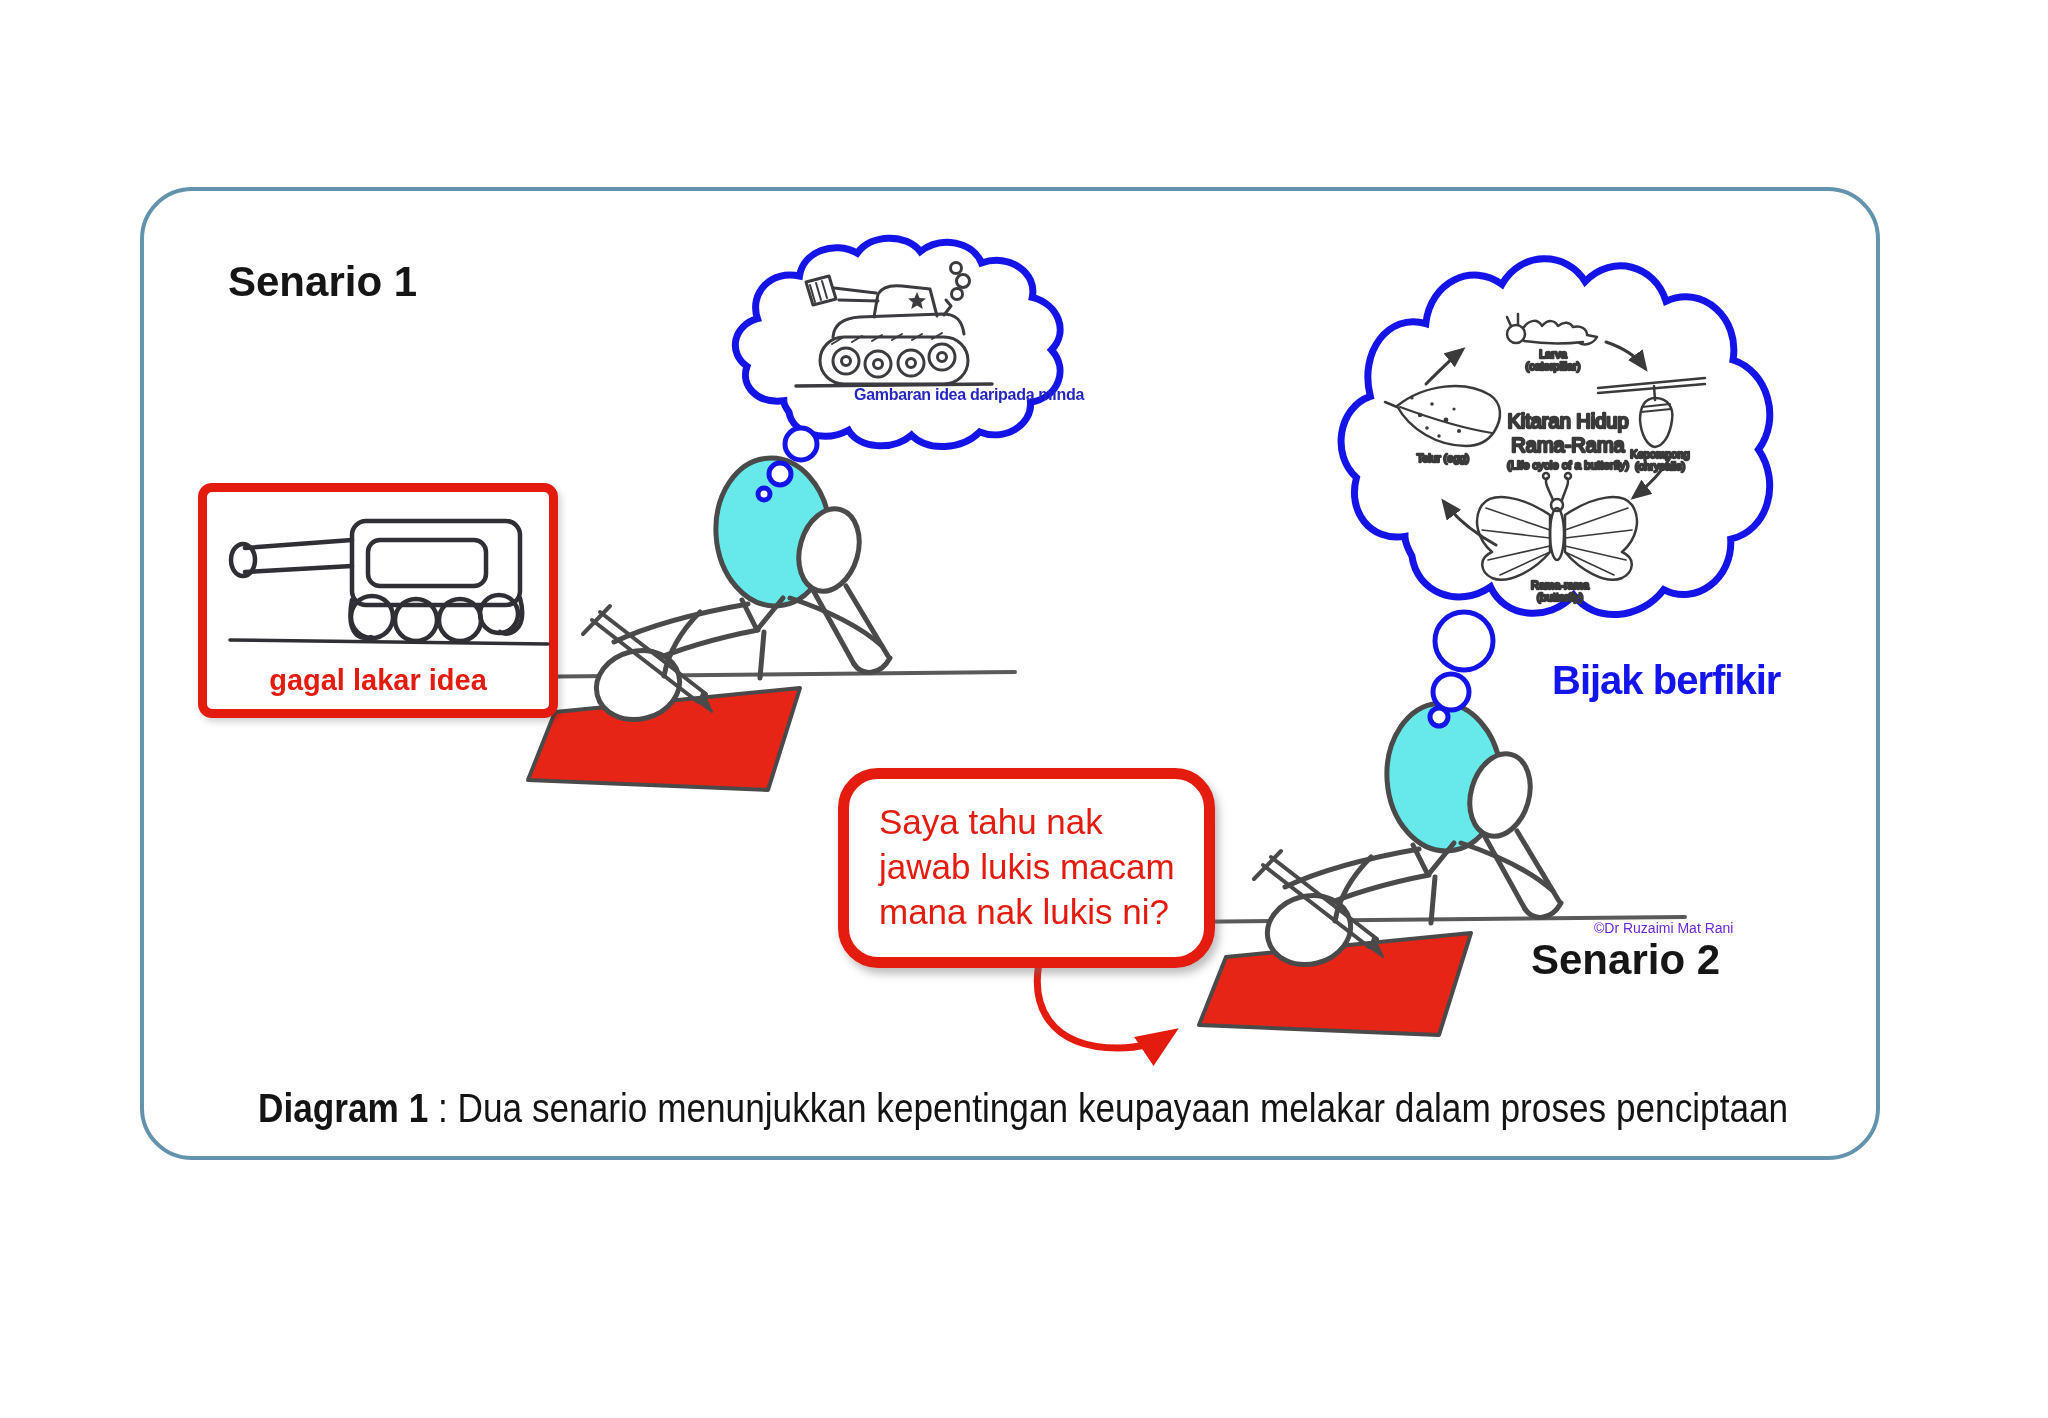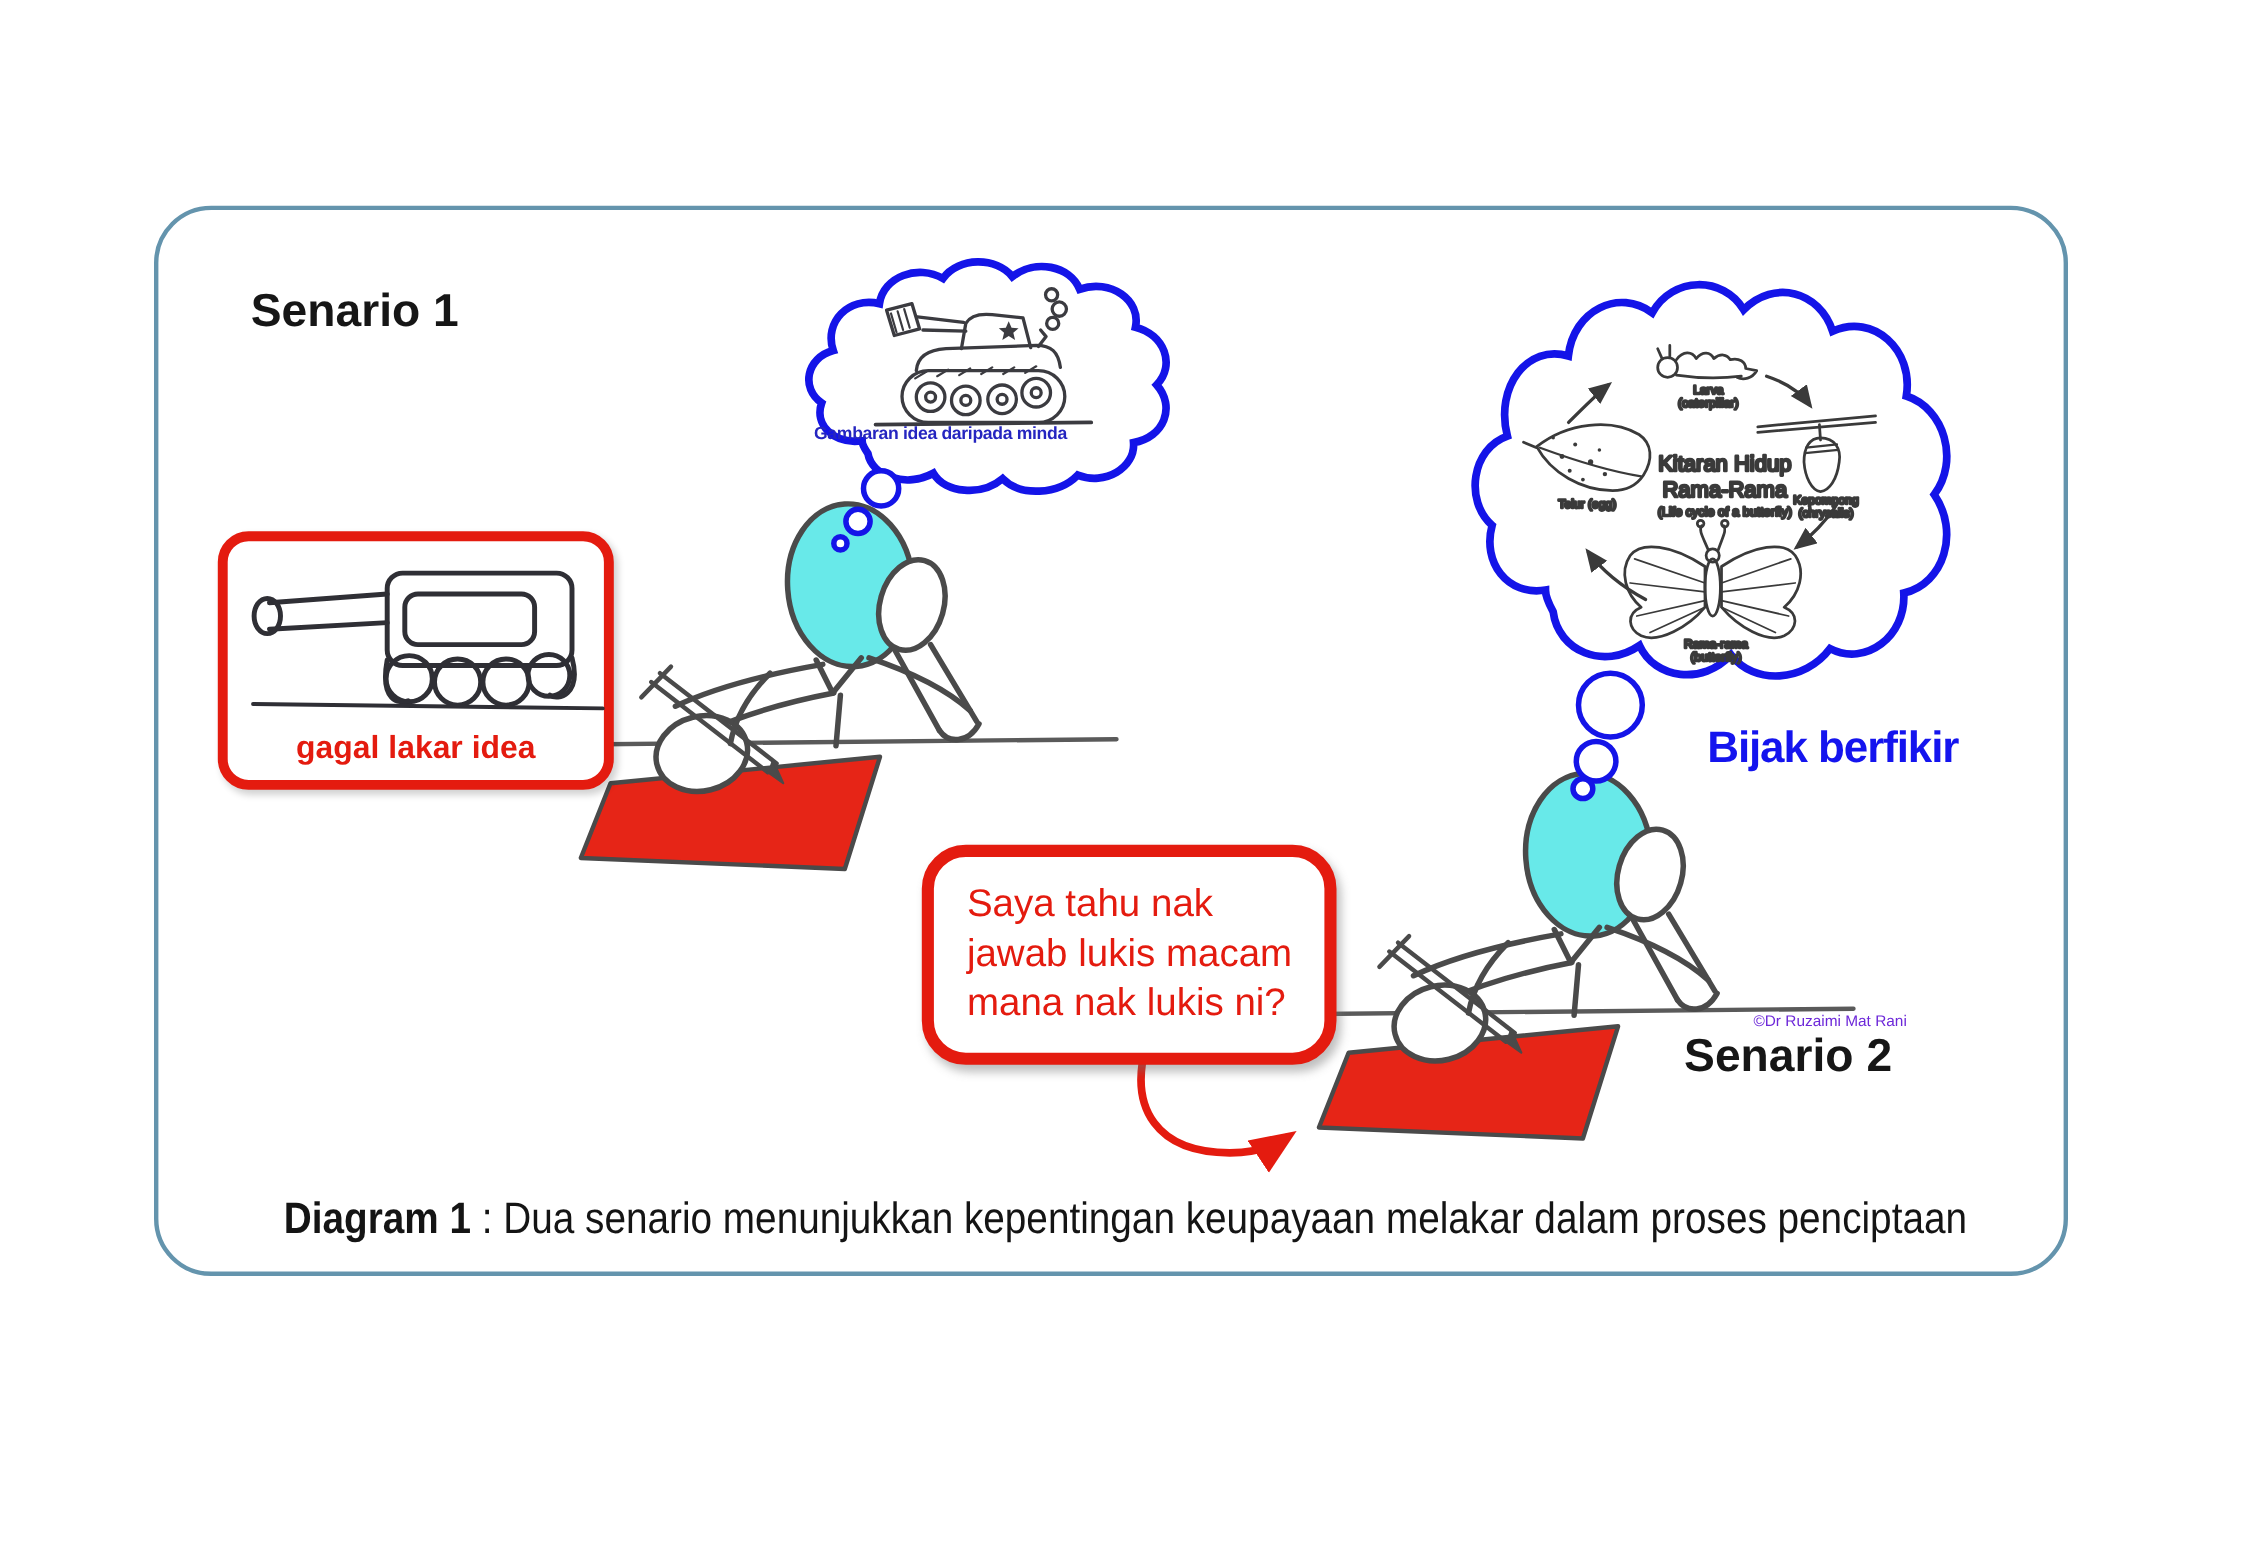--- a/index.html
+++ b/index.html
@@ -5,29 +5,29 @@
   html,body{margin:0;padding:0;background:#ffffff;}
   .stage{position:relative;width:2048px;height:1418px;background:#fff;overflow:hidden;
          font-family:"Liberation Sans",sans-serif;}
   .frame{position:absolute;left:140px;top:187px;width:1740px;height:973px;
          border:4px solid #6494ad;border-radius:52px;box-sizing:border-box;z-index:1;}
   .art{position:absolute;left:0;top:0;width:2048px;height:1418px;z-index:2;}
   .txt{position:absolute;z-index:5;white-space:nowrap;}
   .senario{font-size:42px;font-weight:bold;color:#161616;}
   .s1{left:228px;top:258px;}
   .s2{left:1497px;top:936px;margin-left:34px;}
-  .gambaran{left:740px;top:386px;width:344px;text-align:left;font-size:16px;
+  .gambaran{left:740px;top:386px;width:344px;text-align:right;font-size:16px;
             font-weight:bold;color:#2525c0;letter-spacing:-0.3px;white-space:nowrap;}
   .bijak{left:1552px;top:634px;font-size:40px;font-weight:bold;color:#1414ee;letter-spacing:-1px;margin-top:24px;}
   .copyright{left:1594px;top:920px;font-size:14px;color:#6d28d9;}
   .caption{left:258px;top:1086px;font-size:40px;color:#141414;transform:scaleX(0.88);
            transform-origin:left center;z-index:5;position:absolute;white-space:nowrap;}
   .caption .b{font-weight:bold;}
   .failbox{position:absolute;left:198px;top:483px;width:360px;height:235px;box-sizing:border-box;
-           border:9px solid #e41b0f;border-radius:28px;background:#fff;z-index:3;
+           border:9px solid #e41b0f;border-radius:14px;background:#fff;z-index:3;
            box-shadow:3px 4px 7px rgba(0,0,0,0.18);}
   .failbox svg{position:absolute;left:-9px;top:-9px;width:360px;height:235px;}
   .faillabel{position:absolute;left:0;right:0;bottom:12px;text-align:center;
              font-size:29px;font-weight:bold;color:#e41b0f;z-index:4;}
   .speechbox{position:absolute;left:838px;top:768px;width:377px;height:200px;box-sizing:border-box;
              border:11px solid #e41b0f;border-radius:40px;background:#fff;z-index:4;
              box-shadow:4px 6px 9px rgba(110,110,110,0.45);
              padding:20px 0 0 30px;}
   .speechbox .line{font-size:35px;line-height:45px;color:#e41b0f;white-space:nowrap;}
   svg text{font-family:"Liberation Sans",sans-serif;fill:#3a3a3a;}

